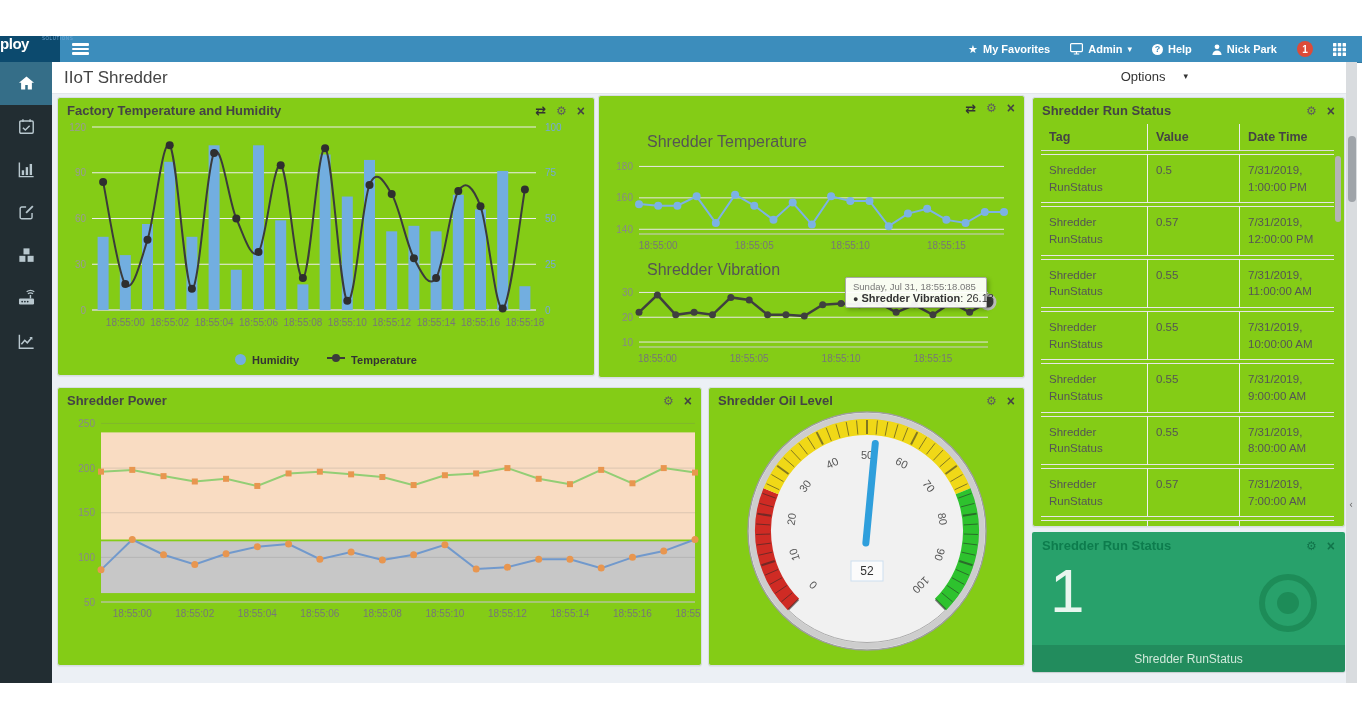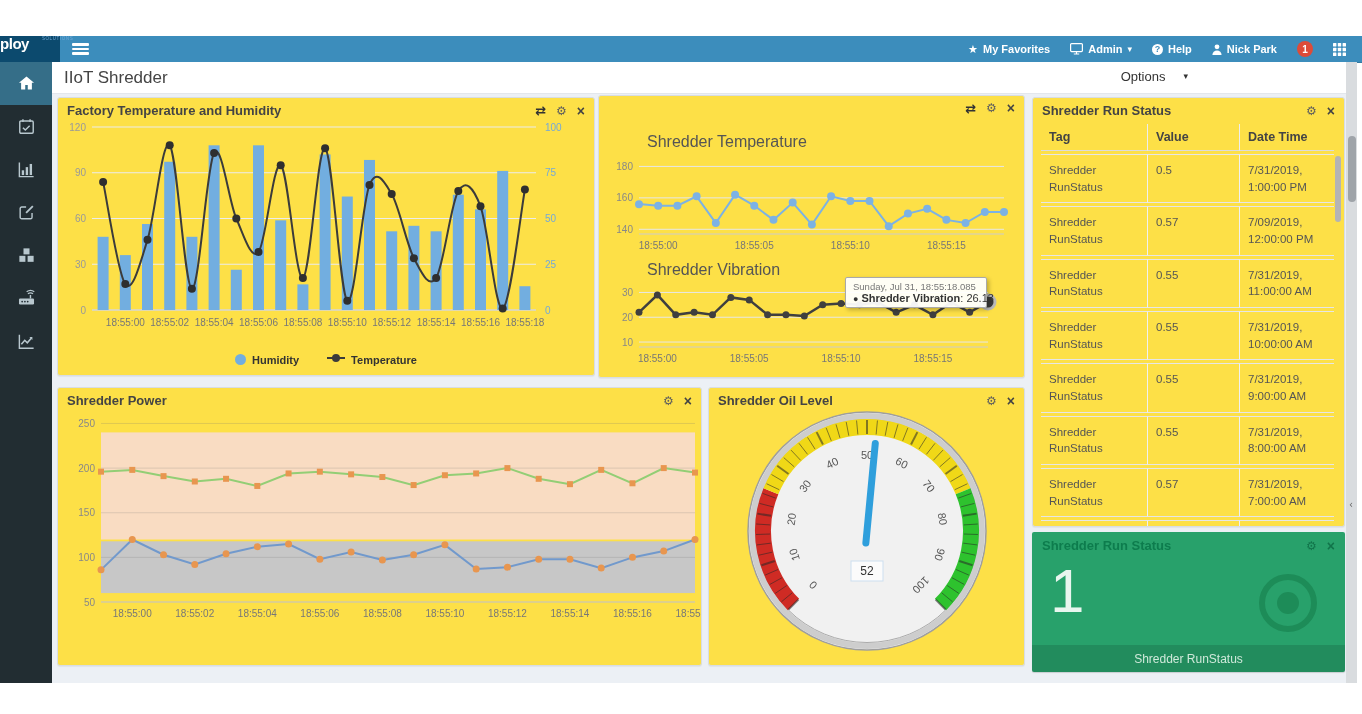--- a/index.html
+++ b/index.html
@@ -23,21 +23,21 @@
 .sidebar{position:absolute;top:62px;left:0;width:52px;height:621px;background:#222d32}
 .side-item{height:43px;display:flex;align-items:center;justify-content:center;color:#b8c7ce;cursor:pointer}
 .side-item.active{background:#356e88;color:#fff}
 .side-item svg{width:19px;height:19px}
 
 .content{position:absolute;top:62px;left:52px;width:1294px;height:621px;background:#ecf0f5}
 .content-header{position:absolute;top:0;left:0;right:0;height:32px;background:#fff;border-bottom:1px solid #e3e7ec;display:flex;align-items:center;padding:0 12px;z-index:2}
 .content-header h1{font-size:17px;font-weight:400;color:#444}
 .options{position:absolute;right:158px;top:7px;font-size:13px;color:#333;display:flex;align-items:center;gap:18px;cursor:pointer}
 
-.panel{position:absolute;background:#fde047;border:1px solid #d8dde3;border-radius:3px;box-shadow:0 1px 1px rgba(0,0,0,.05)}
+.panel{position:absolute;background:#84cc16;border:1px solid #d8dde3;border-radius:3px;box-shadow:0 1px 1px rgba(0,0,0,.05)}
 .p-head{display:flex;align-items:center;padding:5px 9px 1px}
 .p-title{font-size:13px;font-weight:bold;color:#444;flex:1}
 .p-icons{display:flex;gap:10px;margin-left:auto;align-items:center}
 .pi{font-size:12px;color:#5d5d5d;cursor:pointer;line-height:1}
 .pi.swap{font-size:13px;color:#333;font-weight:bold}
 .pi.close{font-weight:bold;color:#444;font-size:14px}
 #p1{left:5px;top:35px;width:538px;height:279px}
 #p2{left:546px;top:33px;width:427px;height:283px}
 #p3{left:980px;top:35px;width:313px;height:430px;overflow:hidden}
 #p4{left:5px;top:325px;width:645px;height:279px}
@@ -402,21 +402,21 @@
             </thead>
           <tbody>
               <tr>
                 <td>Shredder RunStatus</td>
                 <td>0.5</td>
                 <td>7/31/2019, 1:00:00 PM</td>
               </tr>
               <tr>
                 <td>Shredder RunStatus</td>
                 <td>0.57</td>
-                <td>7/09/2019, 12:00:00 PM</td>
+                <td>7/31/2019, 12:00:00 PM</td>
               </tr>
               <tr>
                 <td>Shredder RunStatus</td>
                 <td>0.55</td>
                 <td>7/31/2019, 11:00:00 AM</td>
               </tr>
               <tr>
                 <td>Shredder RunStatus</td>
                 <td>0.55</td>
                 <td>7/31/2019, 10:00:00 AM</td>

